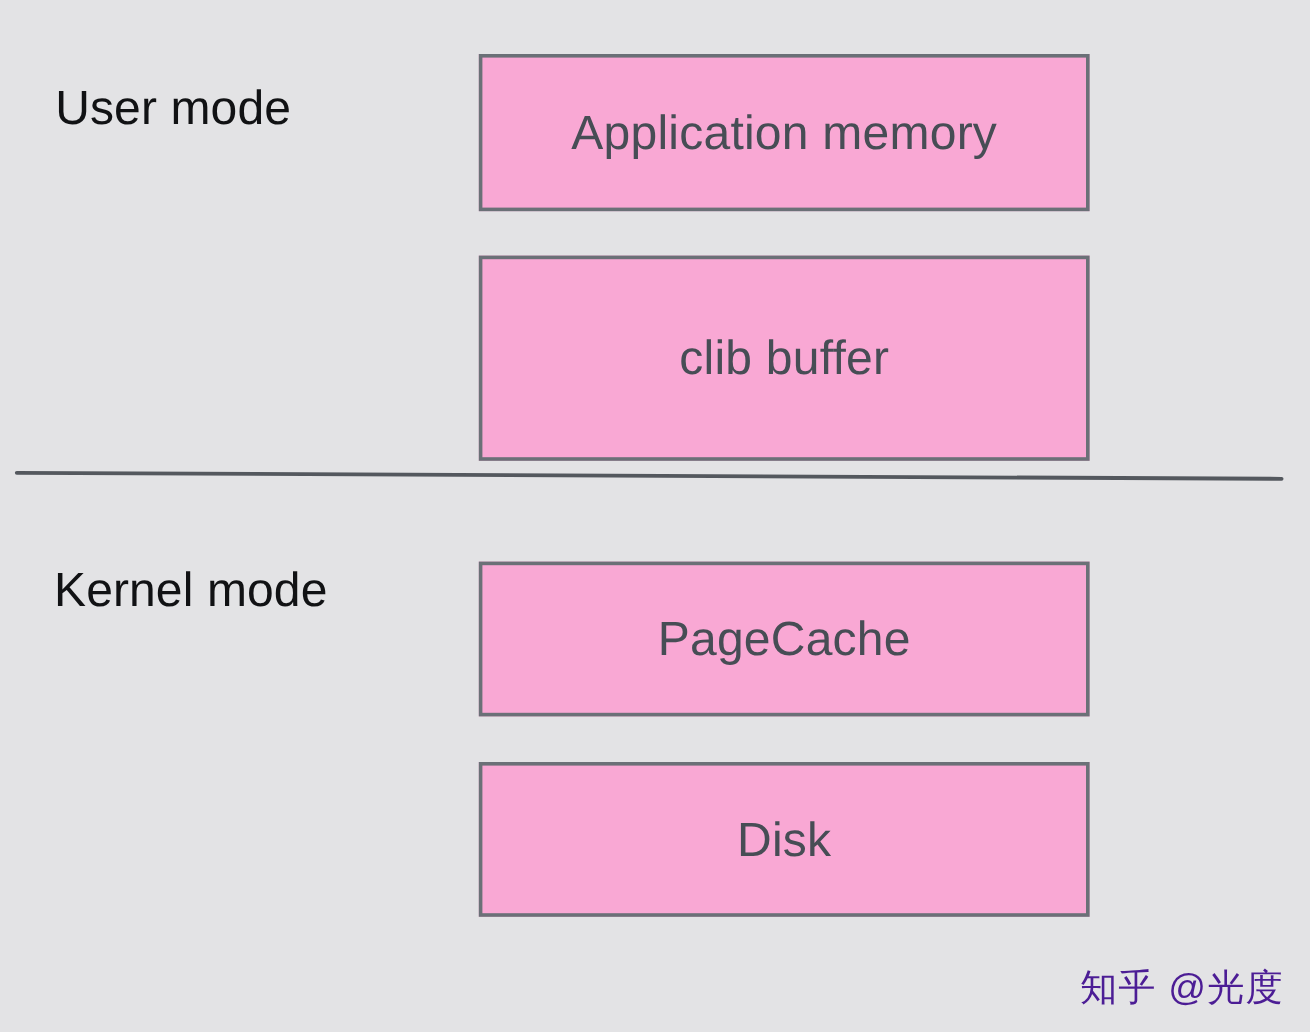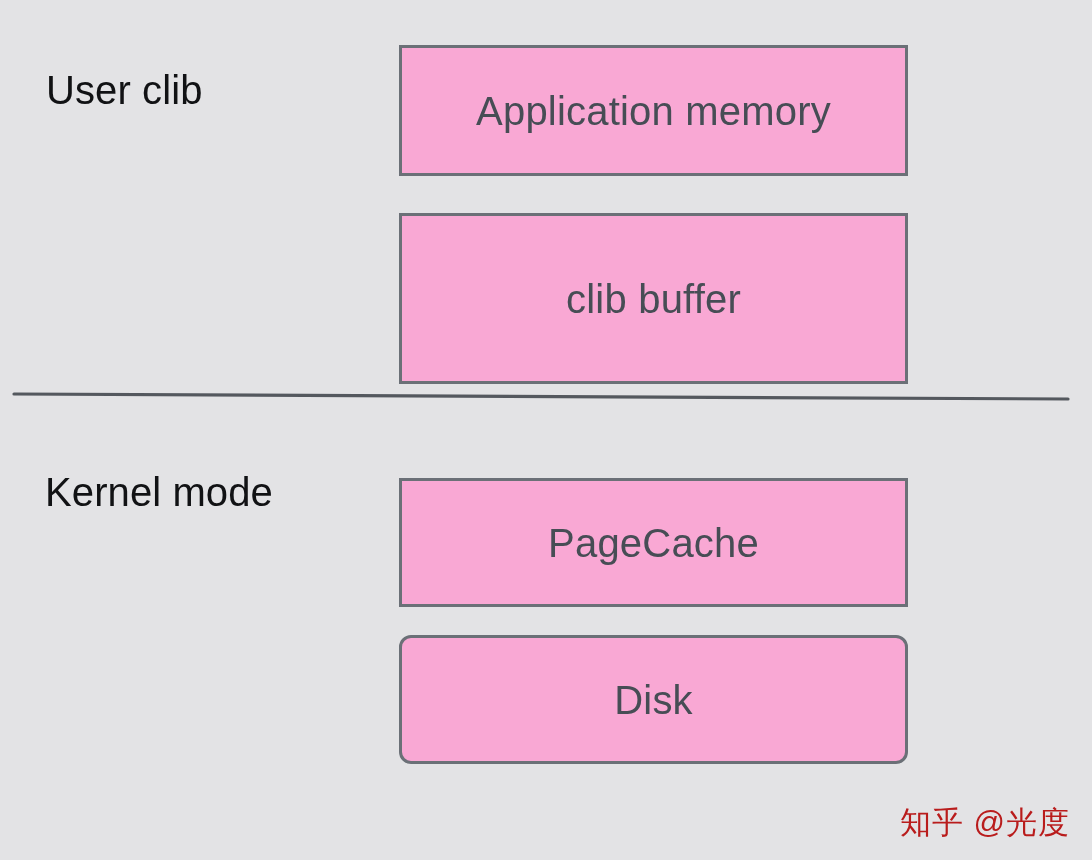--- a/index.html
+++ b/index.html
@@ -50,52 +50,52 @@
   .memory-box .box-label {
     font-size: 40px;
     line-height: 1;
     color: #474d55;
     white-space: nowrap;
     letter-spacing: 0.2px;
   }
 
   #box-application-memory { top: 45px;  height: 131px; }
   #box-clib-buffer        { top: 213px; height: 171px; }
-  #box-pagecache          { top: 468px; height: 129px; margin-top: 10px; }
-  #box-disk               { top: 635px; height: 129px; border-radius: 12px; }
+  #box-pagecache          { top: 468px; height: 129px; }
+  #box-disk               { top: 635px; height: 129px; }
 
   
   #mode-divider {
     position: absolute;
     left: 0;
     top: 380px;
     width: 1092px;
     height: 36px;
     pointer-events: none;
   }
 
   
   #watermark {
     position: absolute;
     right: 22px;
     bottom: 22px;
     font-size: 31px;
     line-height: 1;
-    color: #b91c1c;
+    color: #4c1d95;
     white-space: nowrap;
     letter-spacing: 1px;
     user-select: none;
   }
 </style>
 </head>
 <body>
 
 <div id="diagram">
 
-  <div id="label-user-mode" class="mode-label">User clib</div>
+  <div id="label-user-mode" class="mode-label">User mode</div>
 
   <div id="box-application-memory" class="memory-box">
     <span class="box-label">Application memory</span>
   </div>
 
   <div id="box-clib-buffer" class="memory-box">
     <span class="box-label">clib buffer</span>
   </div>
 
   <svg id="mode-divider" viewBox="0 0 1092 36" width="1092" height="36" aria-hidden="true">

